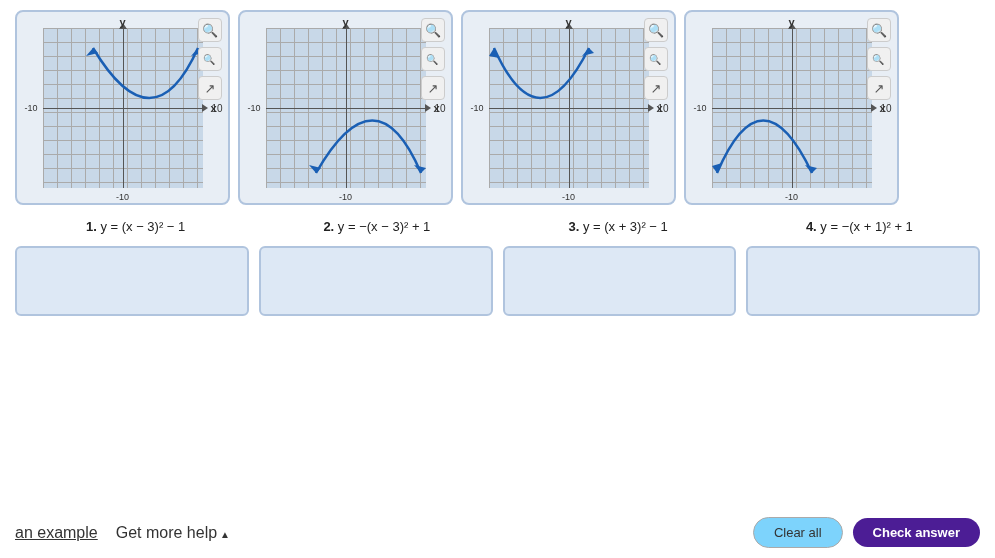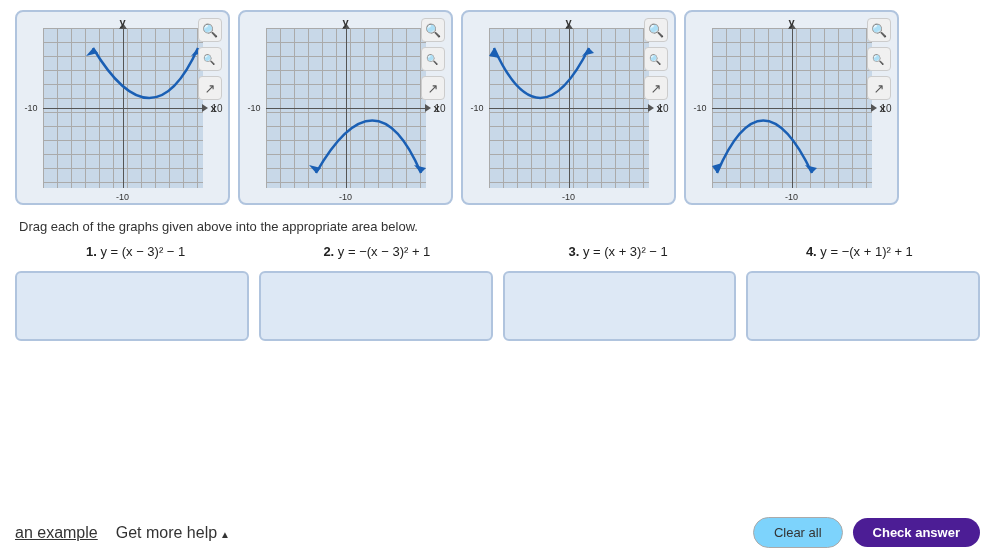--- a/index.html
+++ b/index.html
@@ -388,21 +388,20 @@
       </div>
       <div class="graph-controls">
         <div class="ctrl-btn">🔍</div>
         <div class="ctrl-btn" style="font-size:10px;">🔍</div>
         <div class="ctrl-btn">↗</div>
       </div>
     </div>
 
   </div>
 
-  <p class="instruction">Drag each of the graphs given above into the appropriate area below.</p>
 
   <div class="labels-row">
     <div class="label-cell">
       <strong>1.</strong>
       <span>y = (x − 3)² − 1</span>
     </div>
     <div class="label-cell">
       <strong>2.</strong>
       <span>y = −(x − 3)² + 1</span>
     </div>

